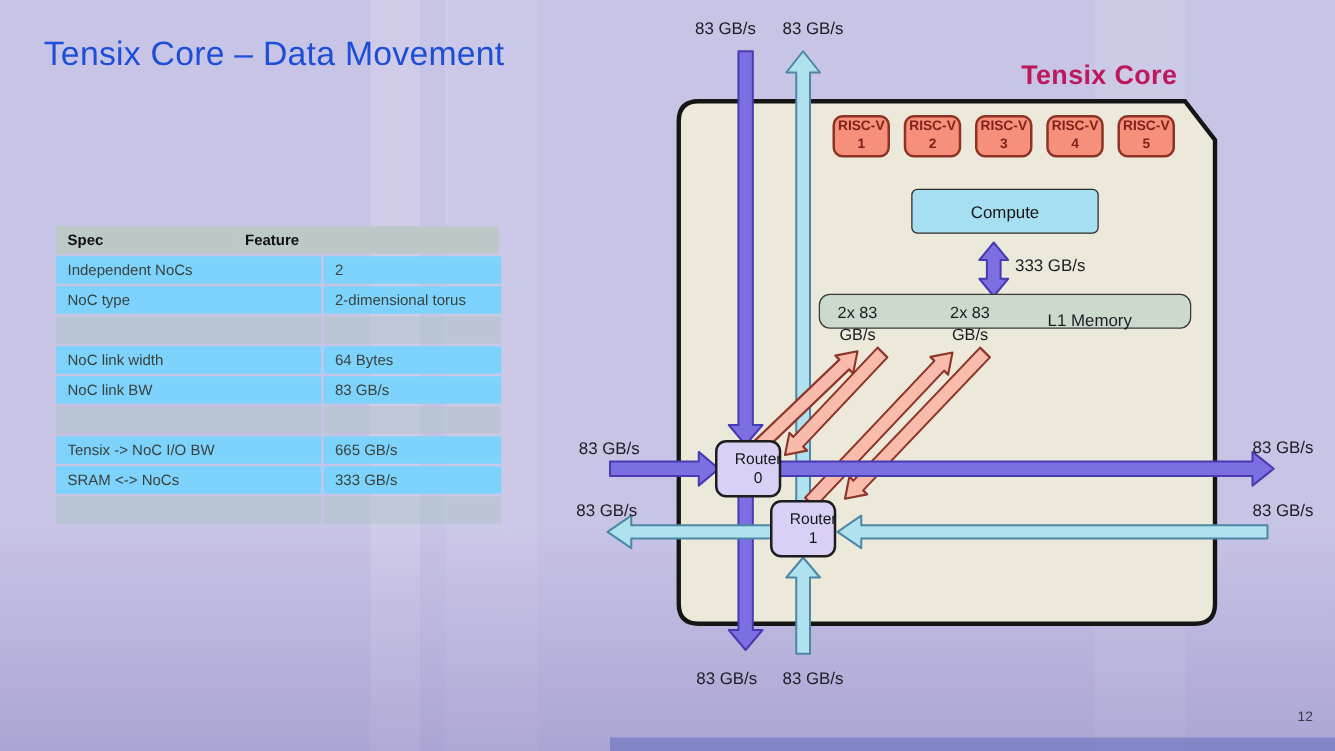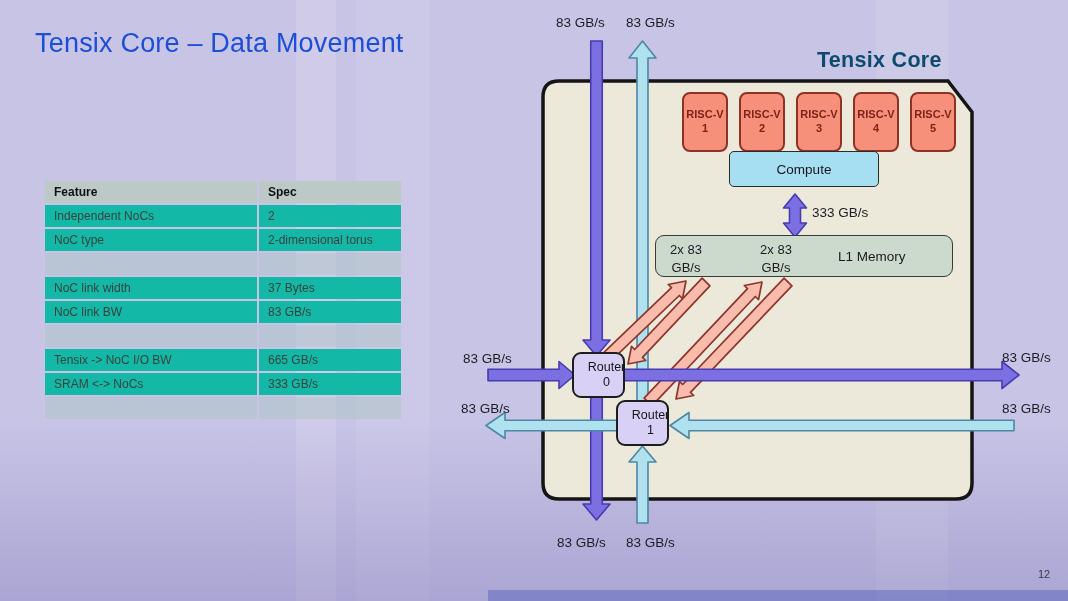--- a/index.html
+++ b/index.html
@@ -31,48 +31,48 @@
   .page-number {
     position:absolute; left:1038px; top:568px;
     font-size:11px; color:#3a3a48;
   }
 
   
   .spec-table { position:absolute; left:45px; top:181px; width:356px; }
   .trow { display:flex; height:22px; margin-bottom:2px; }
   .tcell {
     font-size:12px; color:#39423d; display:flex; align-items:center;
-    padding-left:9px; background:#14b8a6;
+    padding-left:9px; background:#7dd3fc;
   }
   .tcell.f { width:212px; margin-right:2px; }
   .tcell.s { width:142px; }
   .trow.header .tcell { background:#bcc9c7; color:#101014; font-weight:bold; }
   .trow.spacer .tcell { background:rgba(156,195,174,0.32); }
 
   
   .arrow-layer { position:absolute; left:0; top:0; width:1068px; height:601px; }
 
   .diagram-title {
     position:absolute; left:817px; top:48px;
-    font-size:21.5px; font-weight:bold; color:#0c4a6e; letter-spacing:0.3px;
+    font-size:21.5px; font-weight:bold; color:#be185d; letter-spacing:0.3px;
   }
   .riscv {
-    position:absolute; top:92px; width:46px; height:60px;
+    position:absolute; top:92px; width:46px; height:34px;
     background:#f6907a; border:2px solid #8e3226; border-radius:8px;
     display:flex; flex-direction:column; align-items:center; justify-content:center;
-    font-size:11px; font-weight:bold; color:#7e231a; line-height:1.25; text-align:center;margin-left:16px;
+    font-size:11px; font-weight:bold; color:#7e231a; line-height:1.25; text-align:center;
   }
   .compute {
     position:absolute; left:729px; top:151px; width:150px; height:36px;
     background:#a6dff2; border:1.5px solid #2b2b2b; border-radius:5px;
     display:flex; align-items:center; justify-content:center;
     font-size:13.5px; color:#15151a;
   }
   .l1mem {
-    position:absolute; left:655px; top:235px; width:298px; height:42px;
+    position:absolute; left:655px; top:235px; width:298px; height:28px;
     background:#cbdacd; border:1.5px solid #3a3a3a; border-radius:9px;
     font-size:13px; color:#1b1b20;
   }
   .l1-bw { position:absolute; top:5px; width:56px; text-align:center; line-height:1.35; }
   .l1-bw.one { left:2px; }
   .l1-bw.two { left:92px; }
   .l1-label { position:absolute; left:182px; top:13px; font-size:13.5px; }
   .router {
     position:absolute; width:53px; height:46px;
     background:#d8d1f5; border:2px solid #1d1d1d; border-radius:9px;
@@ -99,38 +99,38 @@
 <div class="bg-band band1"></div>
 <div class="bg-band band2"></div>
 <div class="bg-band band3"></div>
 <div class="bg-bottom"></div>
 <div class="bg-strip"></div>
 
 <div class="slide-title">Tensix Core – Data Movement</div>
 
 <div class="spec-table">
   <div class="trow header">
+    <div class="tcell s">Spec</div>
     <div class="tcell f">Feature</div>
-    <div class="tcell s">Spec</div>
   </div>
   <div class="trow">
     <div class="tcell f">Independent NoCs</div>
     <div class="tcell s">2</div>
   </div>
   <div class="trow">
     <div class="tcell f">NoC type</div>
     <div class="tcell s">2-dimensional torus</div>
   </div>
   <div class="trow spacer">
     <div class="tcell f"></div>
     <div class="tcell s"></div>
   </div>
   <div class="trow">
     <div class="tcell f">NoC link width</div>
-    <div class="tcell s">37 Bytes</div>
+    <div class="tcell s">64 Bytes</div>
   </div>
   <div class="trow">
     <div class="tcell f">NoC link BW</div>
     <div class="tcell s">83 GB/s</div>
   </div>
   <div class="trow spacer">
     <div class="tcell f"></div>
     <div class="tcell s"></div>
   </div>
   <div class="trow">

